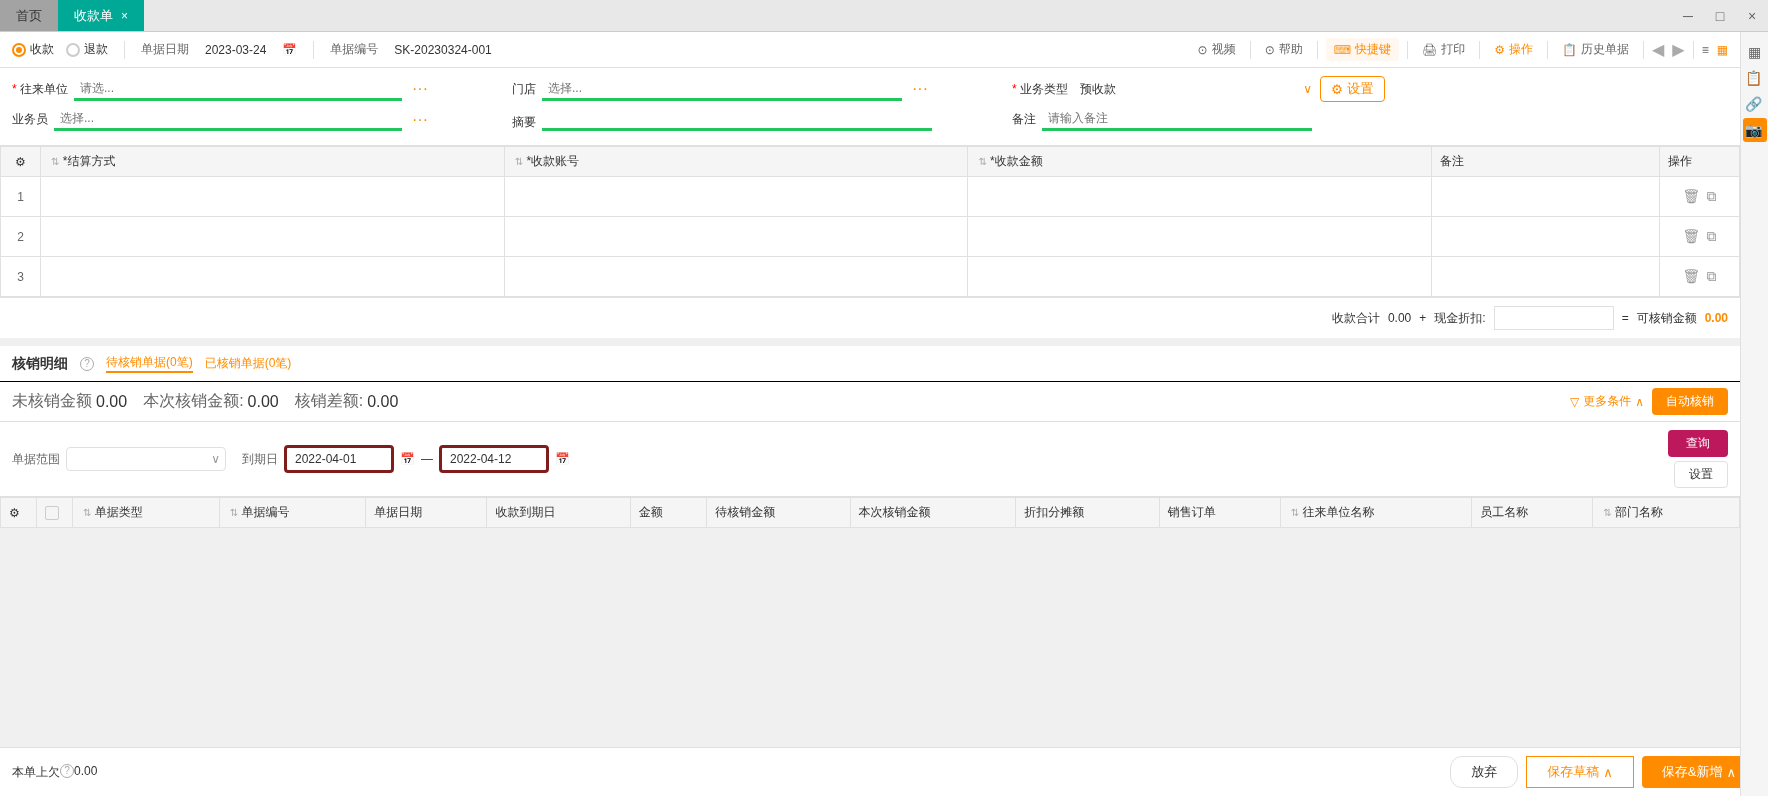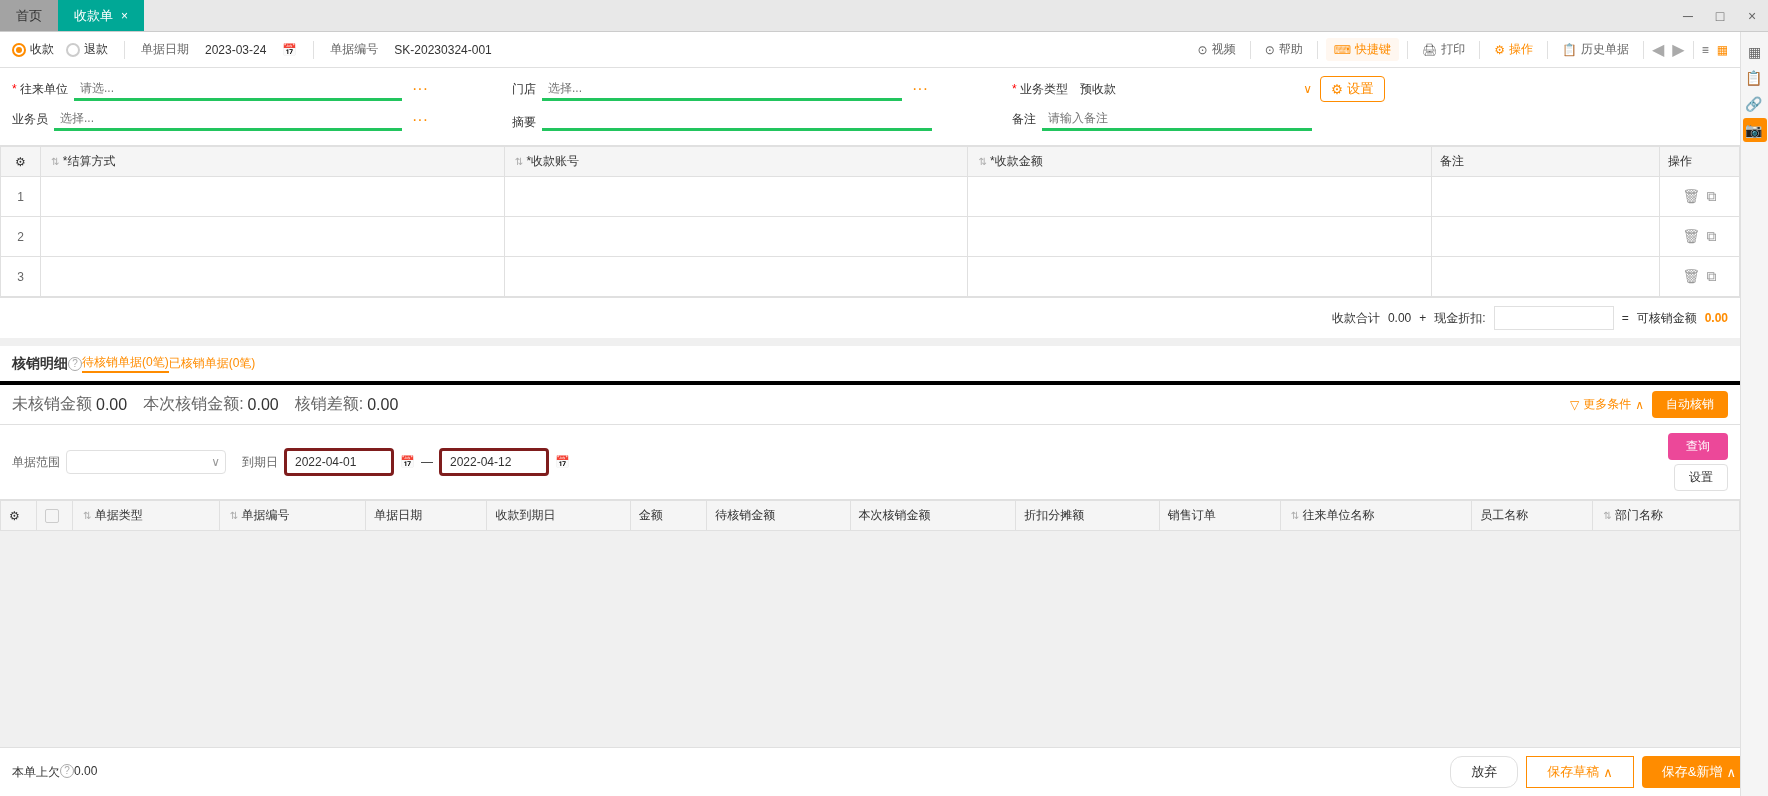--- a/index.html
+++ b/index.html
@@ -88,22 +88,22 @@
     .sum-value { color: #333; }
     .sum-orange { color: #ff8c00; font-weight: bold; }
     .sum-input { border: 1px solid #e0e0e0; width: 120px; height: 24px; padding: 0 4px; }
 
     
     .section-divider { height: 8px; background: #f0f0f0; }
 
     
     .verify-section { background: #fff; padding: 0; }
     .verify-header {
-      padding: 8px 12px; display: flex; align-items: center; gap: 0;
-      border-bottom: 4px solid #000000;
+      padding: 8px 12px; display: flex; align-items: center; gap: 12px;
+      border-bottom: 1px solid #000000;
     }
     .verify-title { font-size: 14px; font-weight: bold; color: #333; }
     .verify-tab { color: #ff8c00; cursor: pointer; font-size: 12px; }
     .verify-tab.active { border-bottom: 2px solid #ff8c00; }
 
     .verify-stats {
       padding: 6px 12px; display: flex; align-items: center; gap: 16px;
       border-bottom: 1px solid #e0e0e0;
     }
     .stat-item { display: flex; align-items: center; gap: 4px; font-size: 16px; }
@@ -128,21 +128,21 @@
       cursor: pointer; color: #333;
     }
     .select-wrapper { position: relative; display: inline-block; }
     .select-arrow { position: absolute; right: 6px; top: 50%; transform: translateY(-50%); color: #999; pointer-events: none; }
     .date-input {
       border: 3px solid #7f1d1d; border-radius: 4px; padding: 4px 8px;
       font-size: 12px; width: 110px; color: #333;
     }
     .date-range { display: flex; align-items: center; gap: 6px; }
     .query-btn {
-      background: #ec4899; color: #fff; border: none; border-radius: 4px;
+      background: #be185d; color: #fff; border: none; border-radius: 4px;
       padding: 5px 18px; cursor: pointer; font-size: 12px; margin-left: auto;
     }
     .setting-btn2 {
       border: 1px solid #e0e0e0; color: #333; background: #fff; border-radius: 4px;
       padding: 4px 14px; cursor: pointer; font-size: 12px; margin-left: auto;
     }
     .filter-actions { display: flex; flex-direction: column; gap: 4px; margin-left: auto; }
 
     
     .bottom-table { width: 100%; border-collapse: collapse; }

